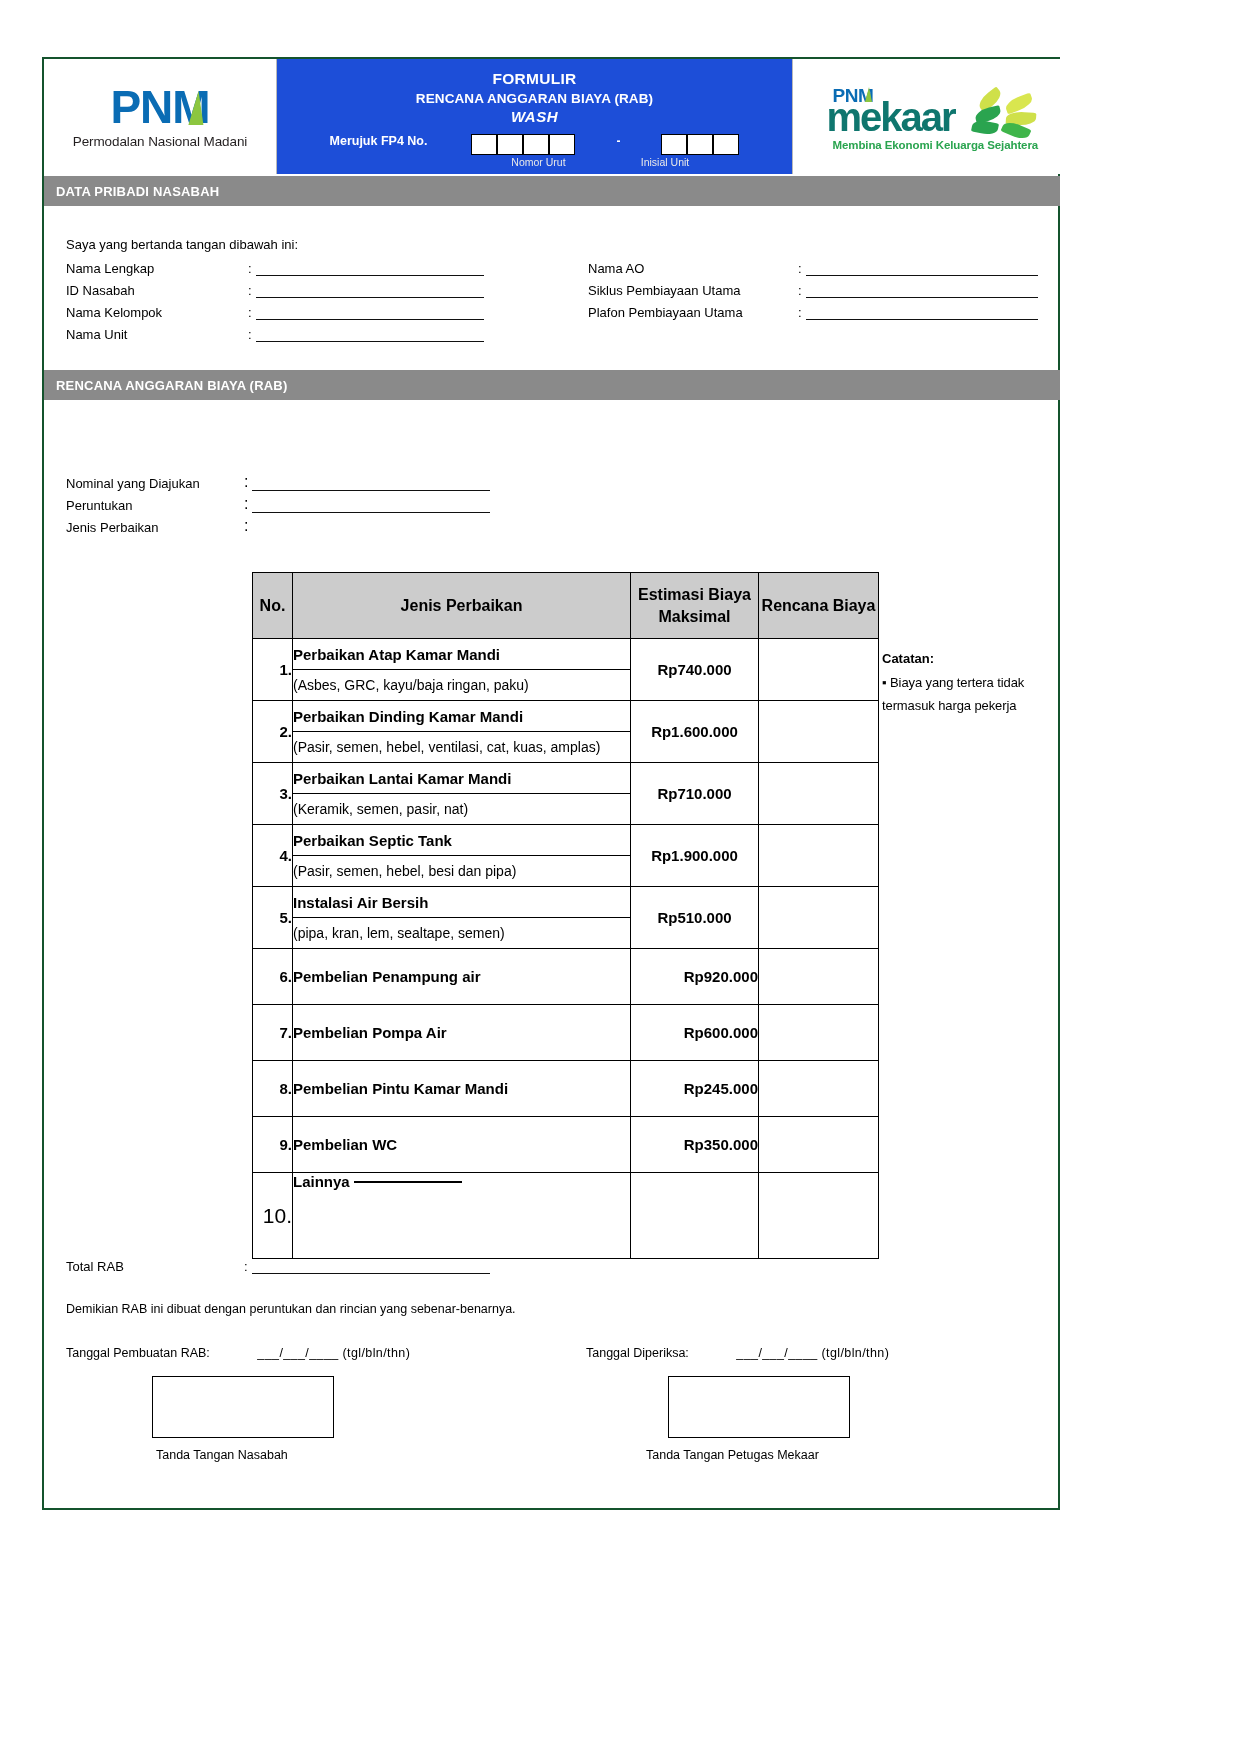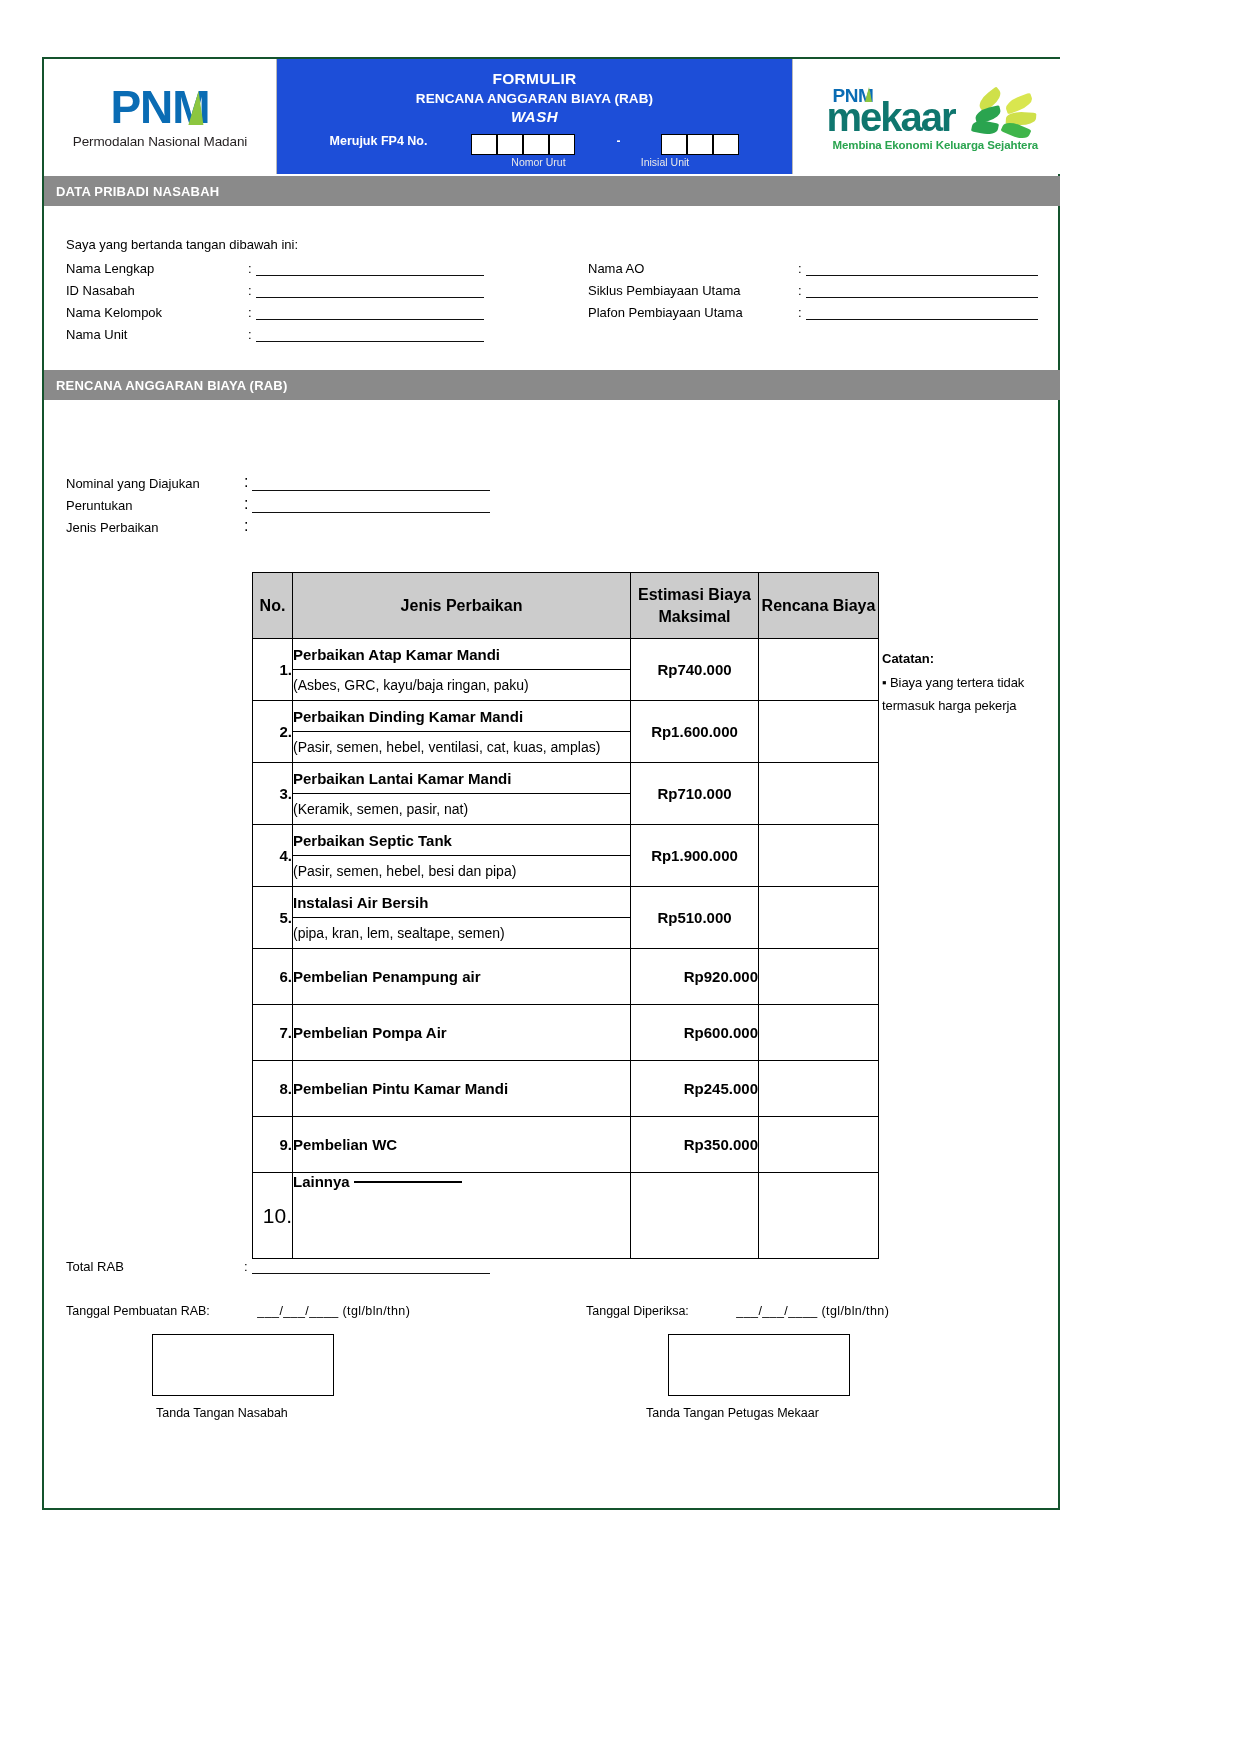--- a/index.html
+++ b/index.html
@@ -608,20 +608,21 @@
     </div>
   </div>
 
   <div class="footer">
     <div class="total-row">
       <span class="flabel">Total RAB</span>
       <span class="fcolon">:</span>
       <span class="fline"></span>
     </div>
 
+    <div class="demikian">Demikian RAB ini dibuat dengan peruntukan dan rincian yang sebenar-benarnya.</div>
 
     <div class="dates">
       <span class="date-a">
         <span>Tanggal Pembuatan RAB:</span>
         <span class="date-slot" style="margin-left:44px;">___/___/____ (tgl/bln/thn)</span>
       </span>
       <span class="date-b">
         <span>Tanggal Diperiksa:</span>
         <span class="date-slot" style="margin-left:44px;">___/___/____ (tgl/bln/thn)</span>
       </span>

